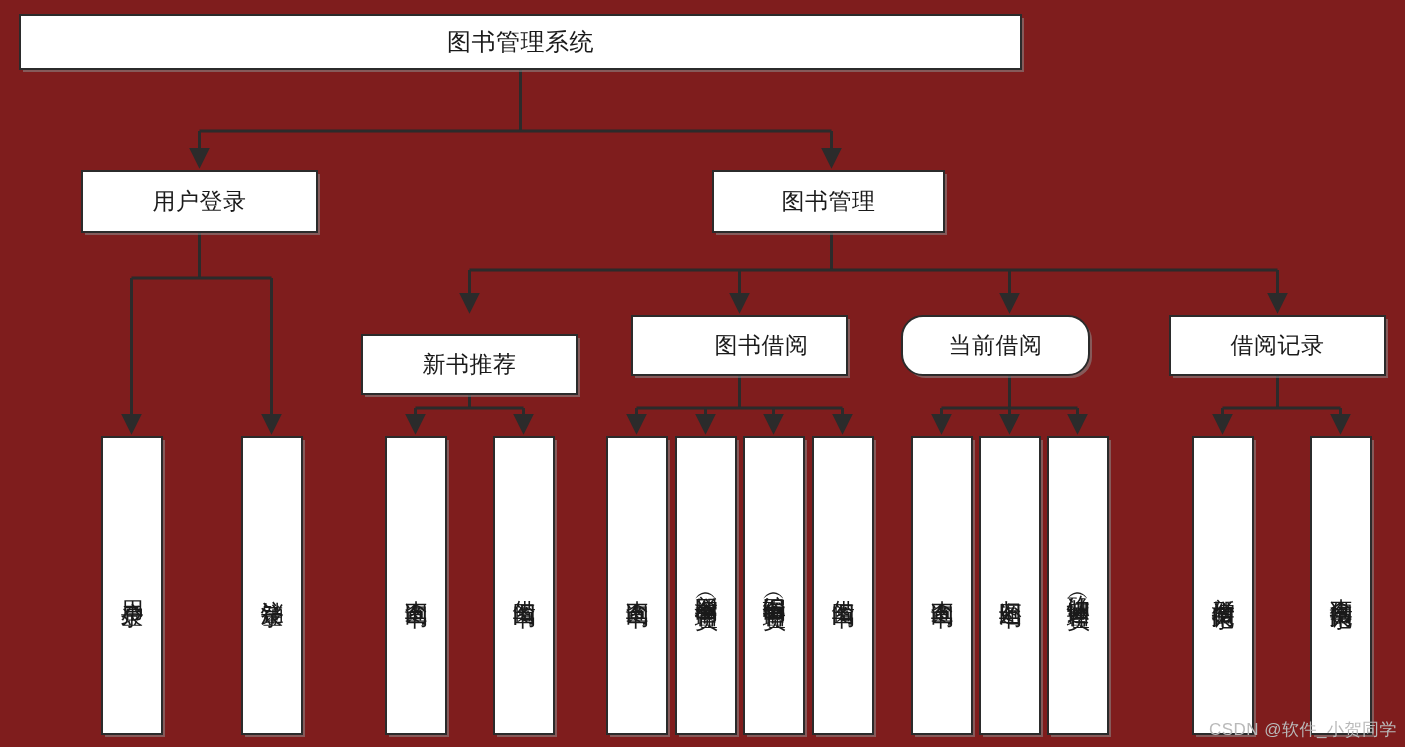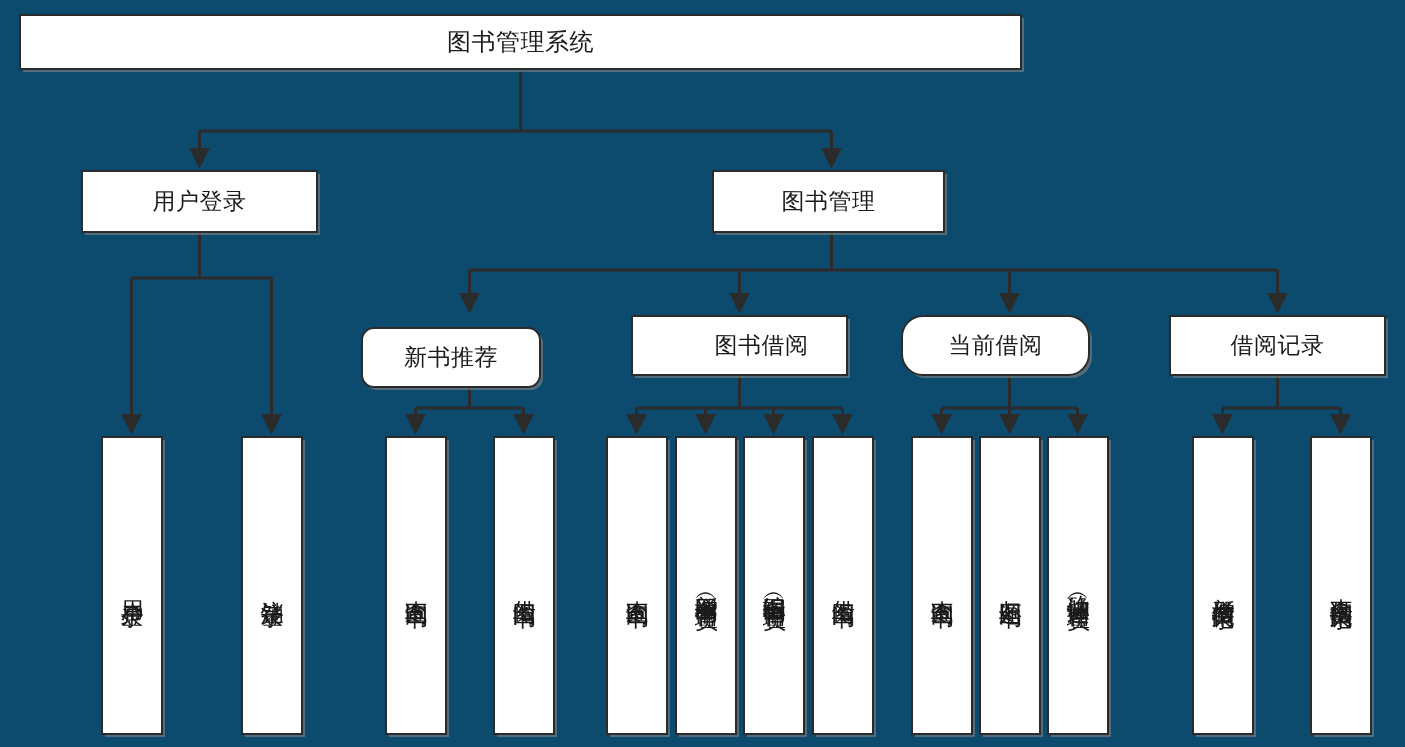--- a/index.html
+++ b/index.html
@@ -7,21 +7,21 @@
     padding: 0;
     background: #ffffff;
   }
   body {
     font-family: "Liberation Sans", "DejaVu Sans", sans-serif;
   }
   #canvas {
     position: relative;
     width: 1405px;
     height: 747px;
-    background: #0c4a6e;
+    background: #7f1d1d;
     overflow: hidden;
   }
   #wires {
     position: absolute;
     left: 0; top: 0;
     width: 1405px;
     height: 747px;
     pointer-events: none;
   }
   .node {
@@ -131,21 +131,21 @@
     <span class="lbl">图书管理系统</span>
   </div>
 
   <div class="node horiz" style="left:81px; top:170px; width:237px; height:63px;">
     <span class="lbl">用户登录</span>
   </div>
   <div class="node horiz" style="left:712px; top:170px; width:233px; height:63px;">
     <span class="lbl">图书管理</span>
   </div>
 
-  <div class="node horiz" style="left:361px; top:327px; width:180px; height:61px;border-radius:13px;">
+  <div class="node horiz" style="left:361px; top:334px; width:217px; height:61px;">
     <span class="lbl">新书推荐</span>
   </div>
   <div class="node horiz" style="left:631px; top:315px; width:217px; height:61px;padding-left:44px;">
     <span class="lbl">图书借阅</span>
   </div>
   <div class="node horiz" style="left:901px; top:315px; width:189px; height:61px;border-radius:22px;">
     <span class="lbl">当前借阅</span>
   </div>
   <div class="node horiz" style="left:1169px; top:315px; width:217px; height:61px;">
     <span class="lbl">借阅记录</span>
@@ -188,14 +188,15 @@
     <span class="lbl">确认归还（管理员）</span>
   </div>
 
   <div class="node vert" style="left:1192px; top:436px; width:62px; height:299px;">
     <span class="lbl">新增借阅记录</span>
   </div>
   <div class="node vert" style="left:1310px; top:436px; width:62px; height:299px;">
     <span class="lbl">查询借阅记录</span>
   </div>
 
+  <div id="watermark">CSDN @软件_小贺同学</div>
 
 </div>
 
 </body></html>

